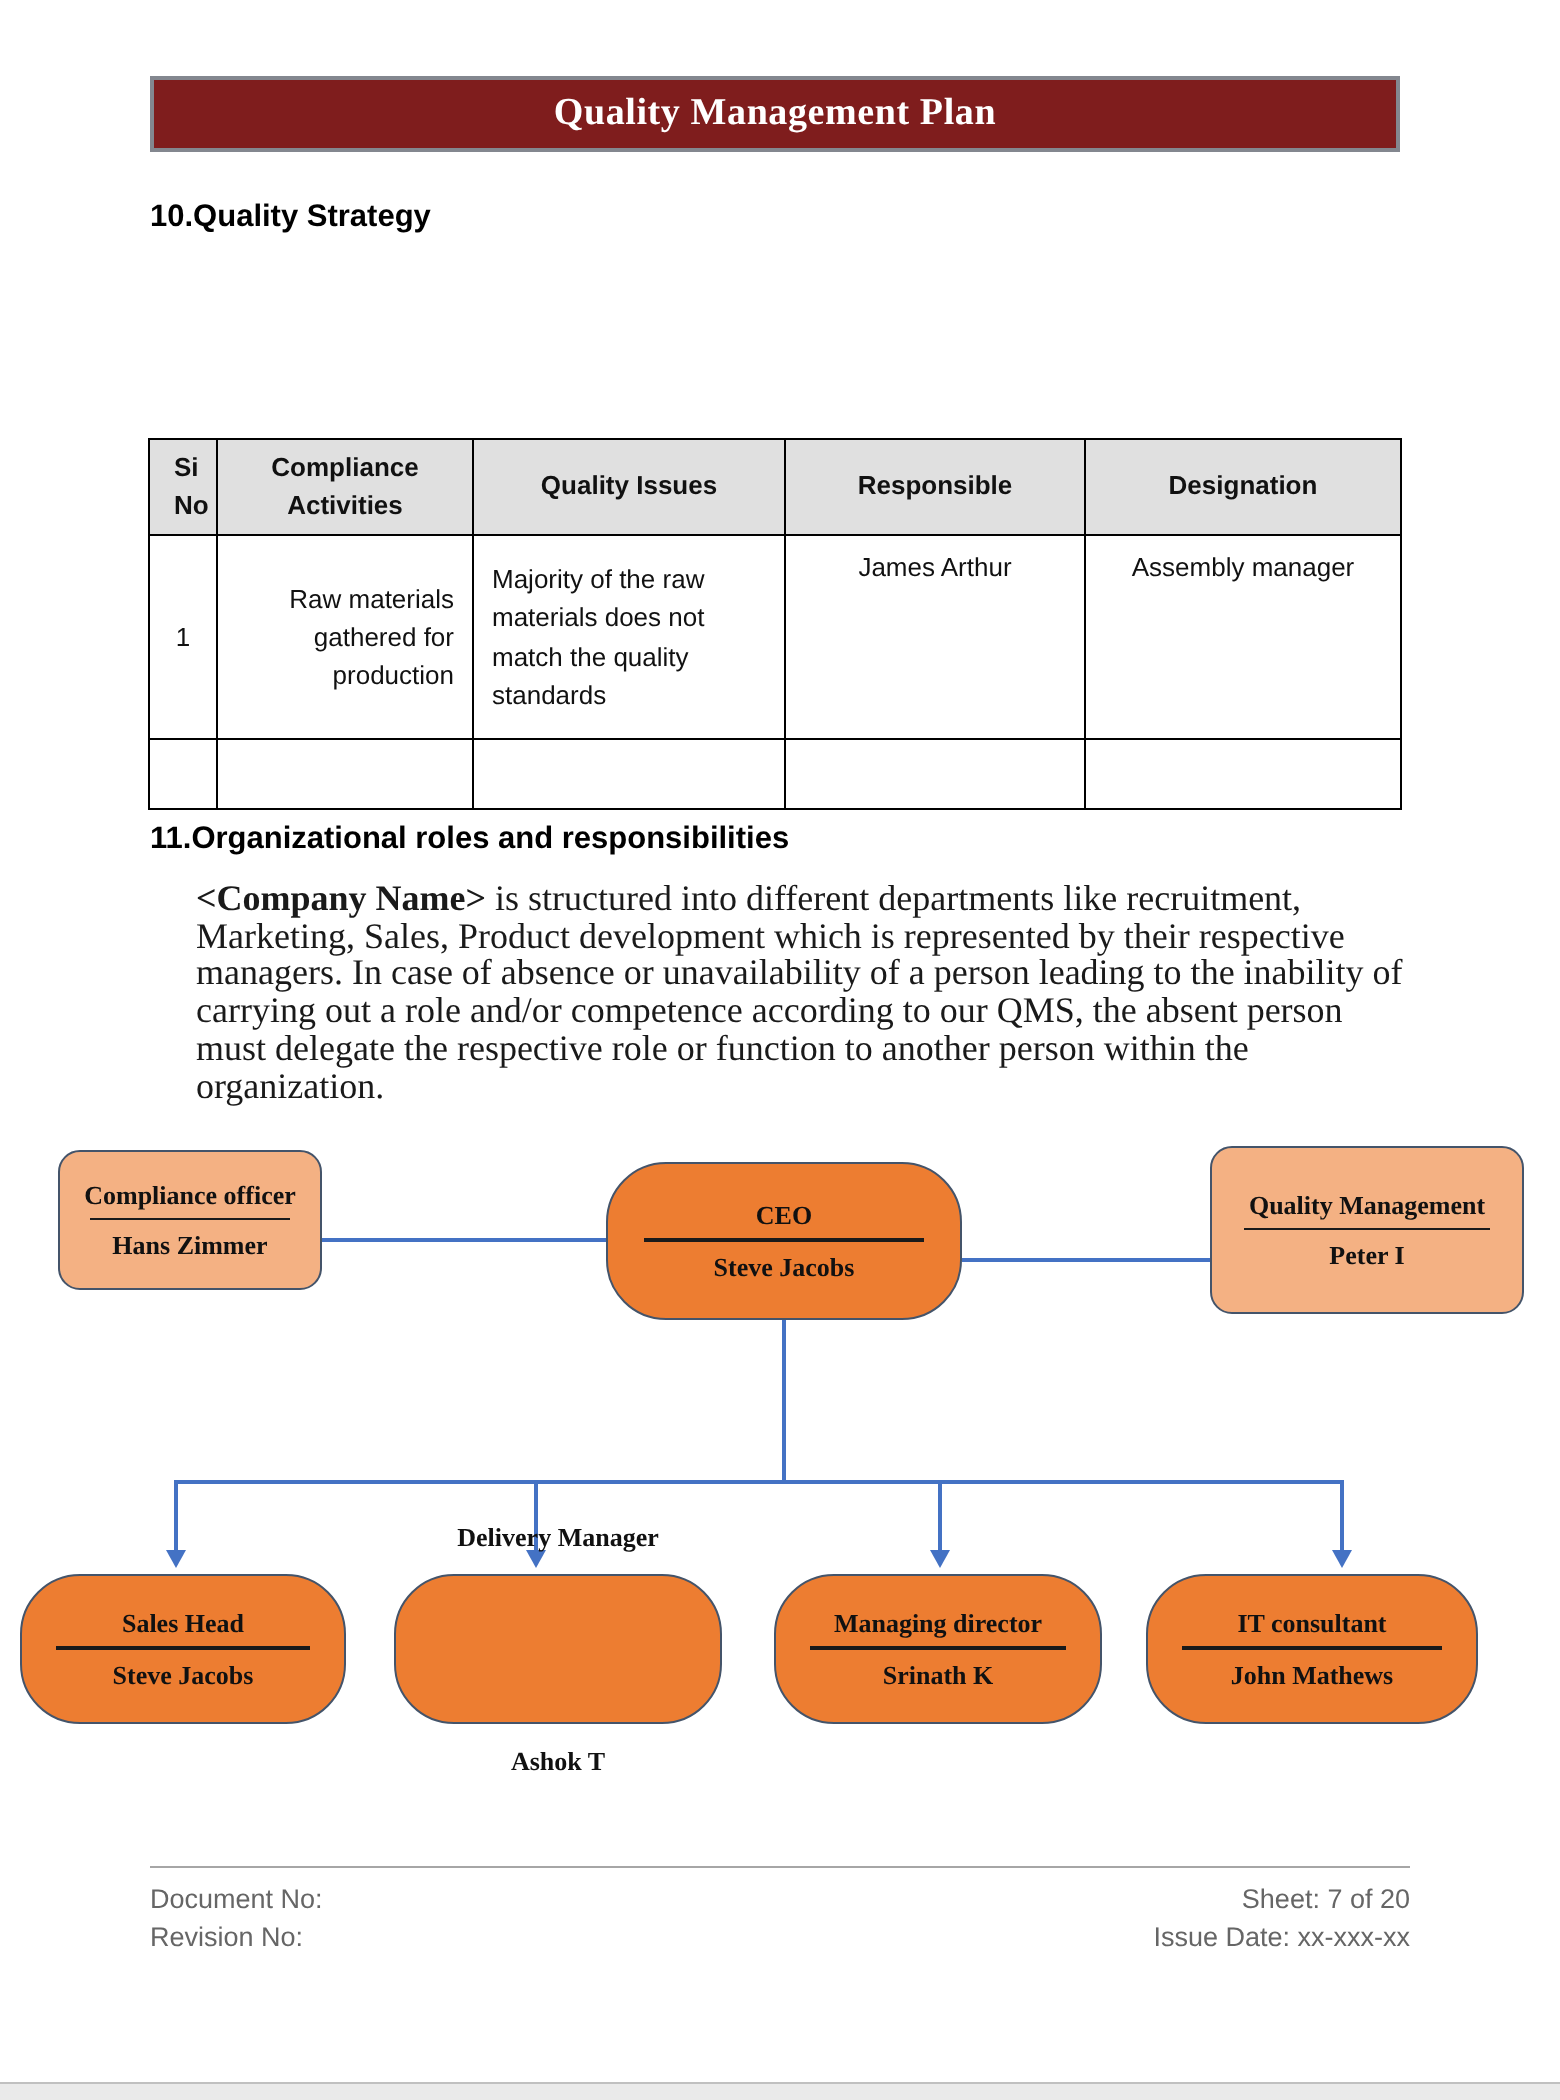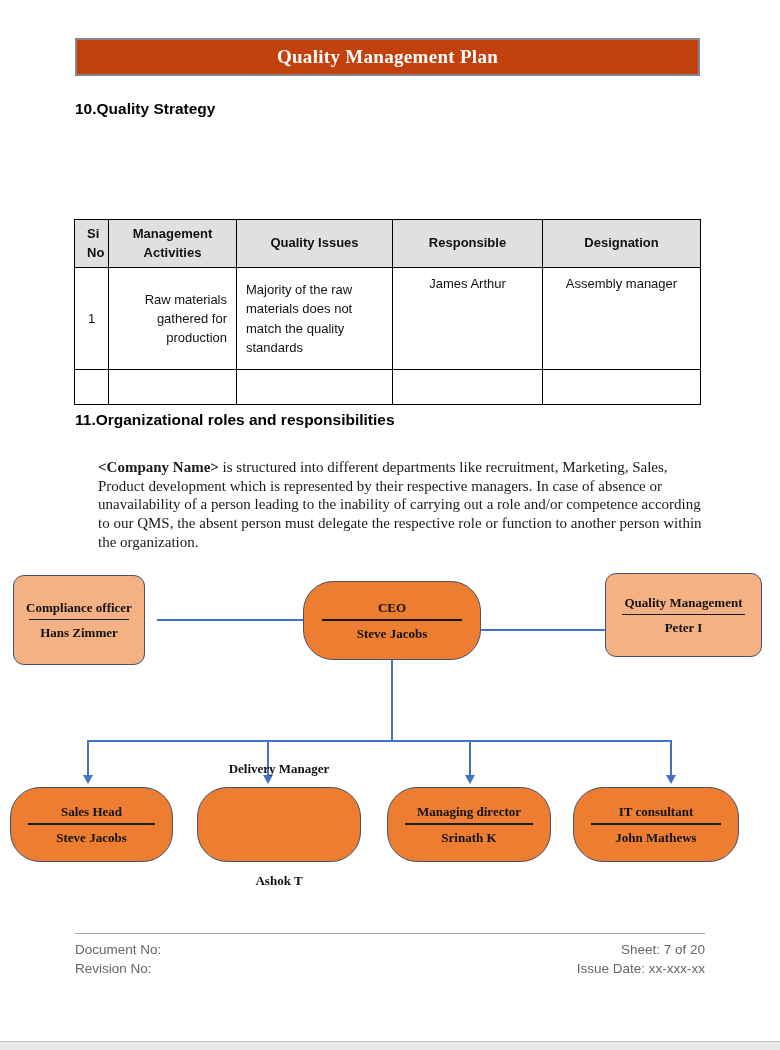--- a/index.html
+++ b/index.html
@@ -4,21 +4,21 @@
 <style>
   * { margin:0; padding:0; box-sizing:border-box; }
   html,body { background:#fff; }
   .page {
     position:relative; width:780px; height:1050px; background:#fff;
     font-family:"Liberation Serif", serif; color:#1a1a1a; overflow:hidden;
   }
   
   .banner {
     position:absolute; left:75px; top:38px; width:625px; height:38px;
-    background:#c2410c; border:2px solid #83878f;
+    background:#7f1d1d; border:2px solid #83878f;
     display:flex; align-items:center; justify-content:center;
   }
   .banner-title { color:#fff; font-weight:bold; font-size:19px; letter-spacing:.3px; }
 
   
   .sec-heading {
     position:absolute; font-family:"Liberation Sans", sans-serif;
     font-weight:bold; font-size:15.5px; color:#000;
   }
   #h10 { left:75px; top:100px; }
@@ -42,35 +42,35 @@
     height:48px; line-height:18.5px; padding:2px 12px;
   }
   .qtable .r1 td { height:94px; }
   .qtable .r2 td { height:35px; }
   td.c-si  { text-align:center; vertical-align:middle; }
   td.c-pa  { vertical-align:middle; text-align:right; padding:4px 9px; line-height:19.3px; }
   td.c-qi  { vertical-align:top; text-align:left; padding:12px 9px; line-height:19.3px; }
   td.c-rs, td.c-ds { vertical-align:top; text-align:center; padding:6px 4px; line-height:19.3px; }
 
   .para {
-    position:absolute; left:98px; top:458px; width:612px;
-    font-size:15px; line-height:18.7px; text-align:left;
+    position:absolute; left:98px; top:440px; width:612px;
+    font-size:18px; line-height:18.7px; text-align:left;
   }
 
   
   .obox {
     position:absolute; border:1.5px solid #44546a; border-radius:11px;
     display:flex; flex-direction:column; align-items:center; justify-content:center;
     font-weight:bold; font-size:13px; color:#111; text-align:center; line-height:17px;
     padding:4px 8px;
   }
   .obox .divider { height:1.4px; background:#1a1a1a; width:88%; margin:3px 0 4px 0; }
   .obox.dark  { background:#ED7D31;border-radius:30px; }
   .obox.light { background:#F4B183; }
-  #box-compliance { left:13px;  top:575px; width:132px; height:90px; }
+  #box-compliance { left:29px;  top:575px; width:132px; height:70px; }
   #box-ceo        { left:303px; top:581px; width:178px; height:79px; }
   #box-qm         { left:605px; top:573px; width:157px; height:84px; }
   #box-sales      { left:10px;  top:787px; width:163px; height:75px; }
   #box-delivery   { left:197px; top:787px; width:164px; height:75px;gap:44px; }
   #box-managing   { left:387px; top:787px; width:164px; height:75px; }
   #box-it         { left:573px; top:787px; width:166px; height:75px; }
 
   
   .conn { position:absolute; background:#4472c4; }
   #c-left  { left:157px; top:619px; width:146px; height:2px; }
@@ -119,21 +119,21 @@
     <colgroup>
       <col style="width:34px">
         <col style="width:128px">
         <col style="width:156px">
       <col style="width:150px">
         <col style="width:158px">
     </colgroup>
     <thead>
       <tr>
         <th>Si No</th>
-        <th>Management Activities</th>
+        <th>Compliance Activities</th>
         <th>Quality Issues</th>
         <th>Responsible</th>
         <th>Designation</th>
       </tr>
     </thead>
     <tbody>
       <tr class="r1">
         <td class="c-si">1</td>
         <td class="c-pa">Raw materials gathered for production</td>
         <td class="c-qi">Majority of the raw materials does not match the quality standards</td>

